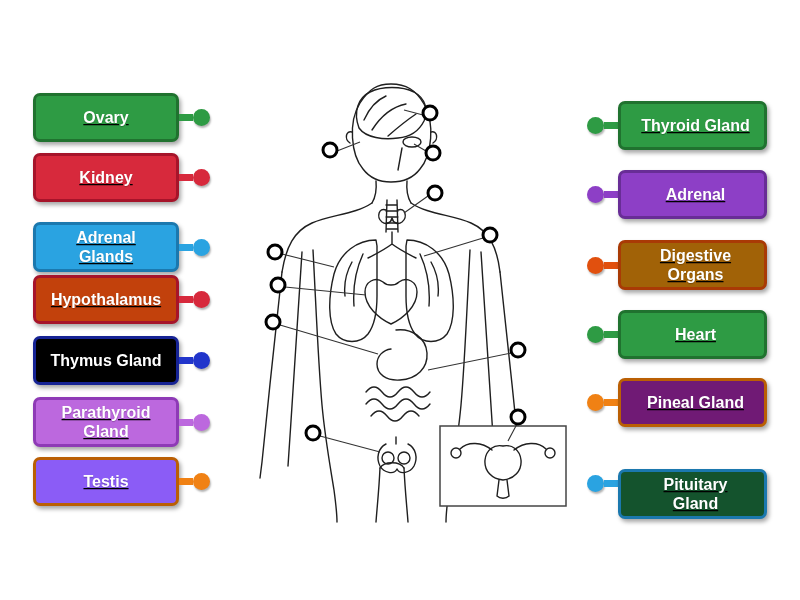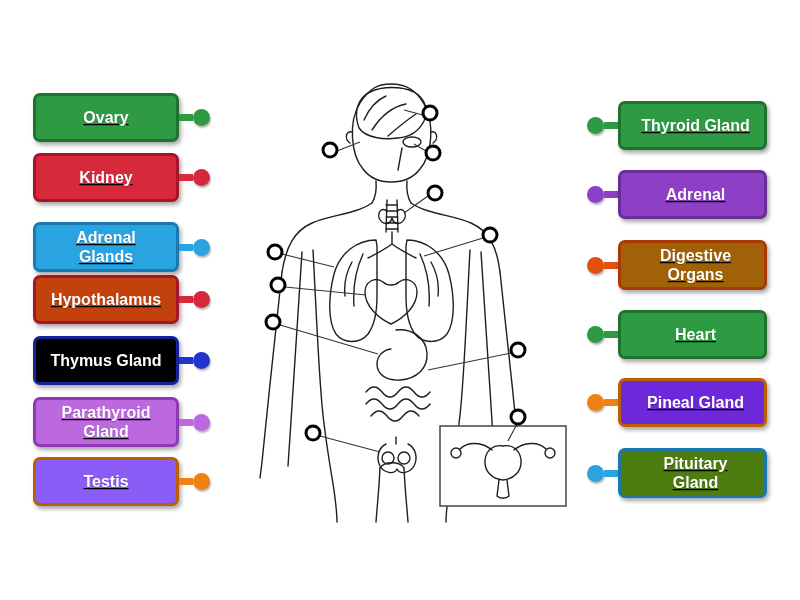--- a/index.html
+++ b/index.html
@@ -186,27 +186,27 @@
     <span class="dot" style="background-color: rgb(46, 155, 68);"></span>
     <span class="stem" style="background-color: rgb(46, 155, 68);"></span>
     <div class="pill" style="background-color: rgb(46, 155, 68); border-color: rgb(32, 114, 47);">
       <span>Heart</span>
     </div>
   </div>
 
   <div class="label-item right-item" style="top:378px;left:587px">
     <span class="dot" style="background-color: rgb(240, 129, 20);"></span>
     <span class="stem" style="background-color: rgb(240, 129, 20);"></span>
-    <div class="pill" style="background-color: #6d28d9; border-color: rgb(186, 95, 4);">
+    <div class="pill" style="background-color: #701a75; border-color: rgb(186, 95, 4);">
       <span>Pineal Gland</span>
     </div>
   </div>
 
   <div class="label-item right-item" style="top:448px;left:587px">
     <span class="dot" style="background-color: rgb(42, 163, 225);"></span>
     <span class="stem" style="background-color: rgb(42, 163, 225);"></span>
-    <div class="pill" style="background-color: #4d7c0f; border-color: rgb(27, 120, 174);">
+    <div class="pill" style="background-color: #14532d; border-color: rgb(27, 120, 174); margin-top: 21px;">
       <span>Pituitary
 Gland</span>
     </div>
   </div>
 
 </div>
 
 </body></html>

